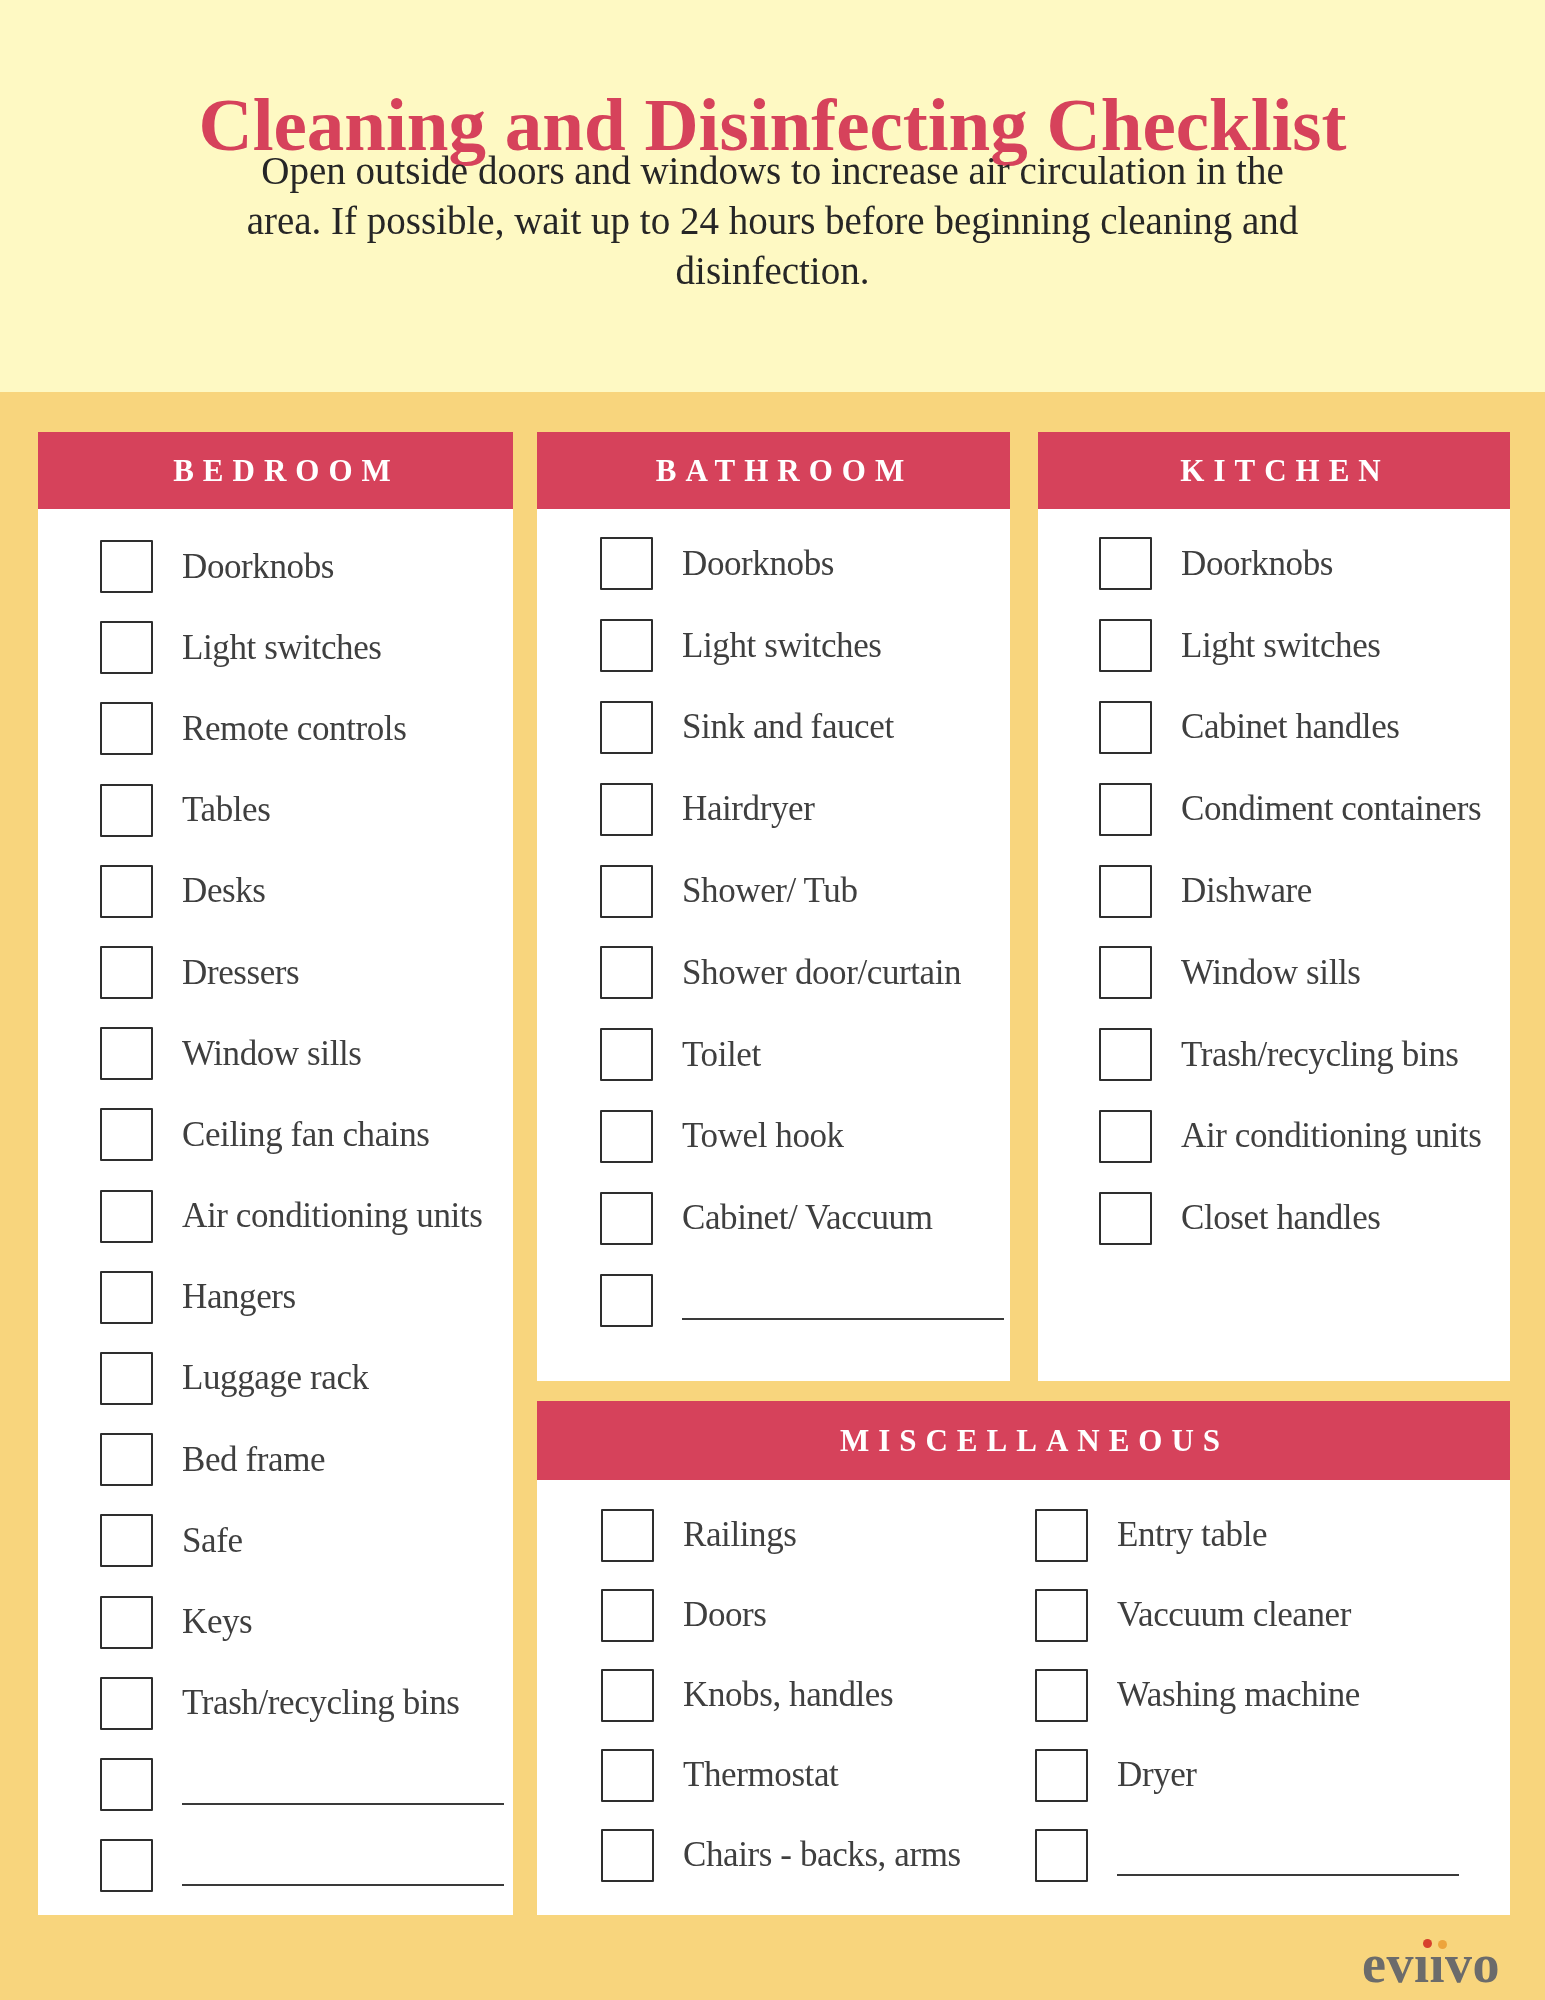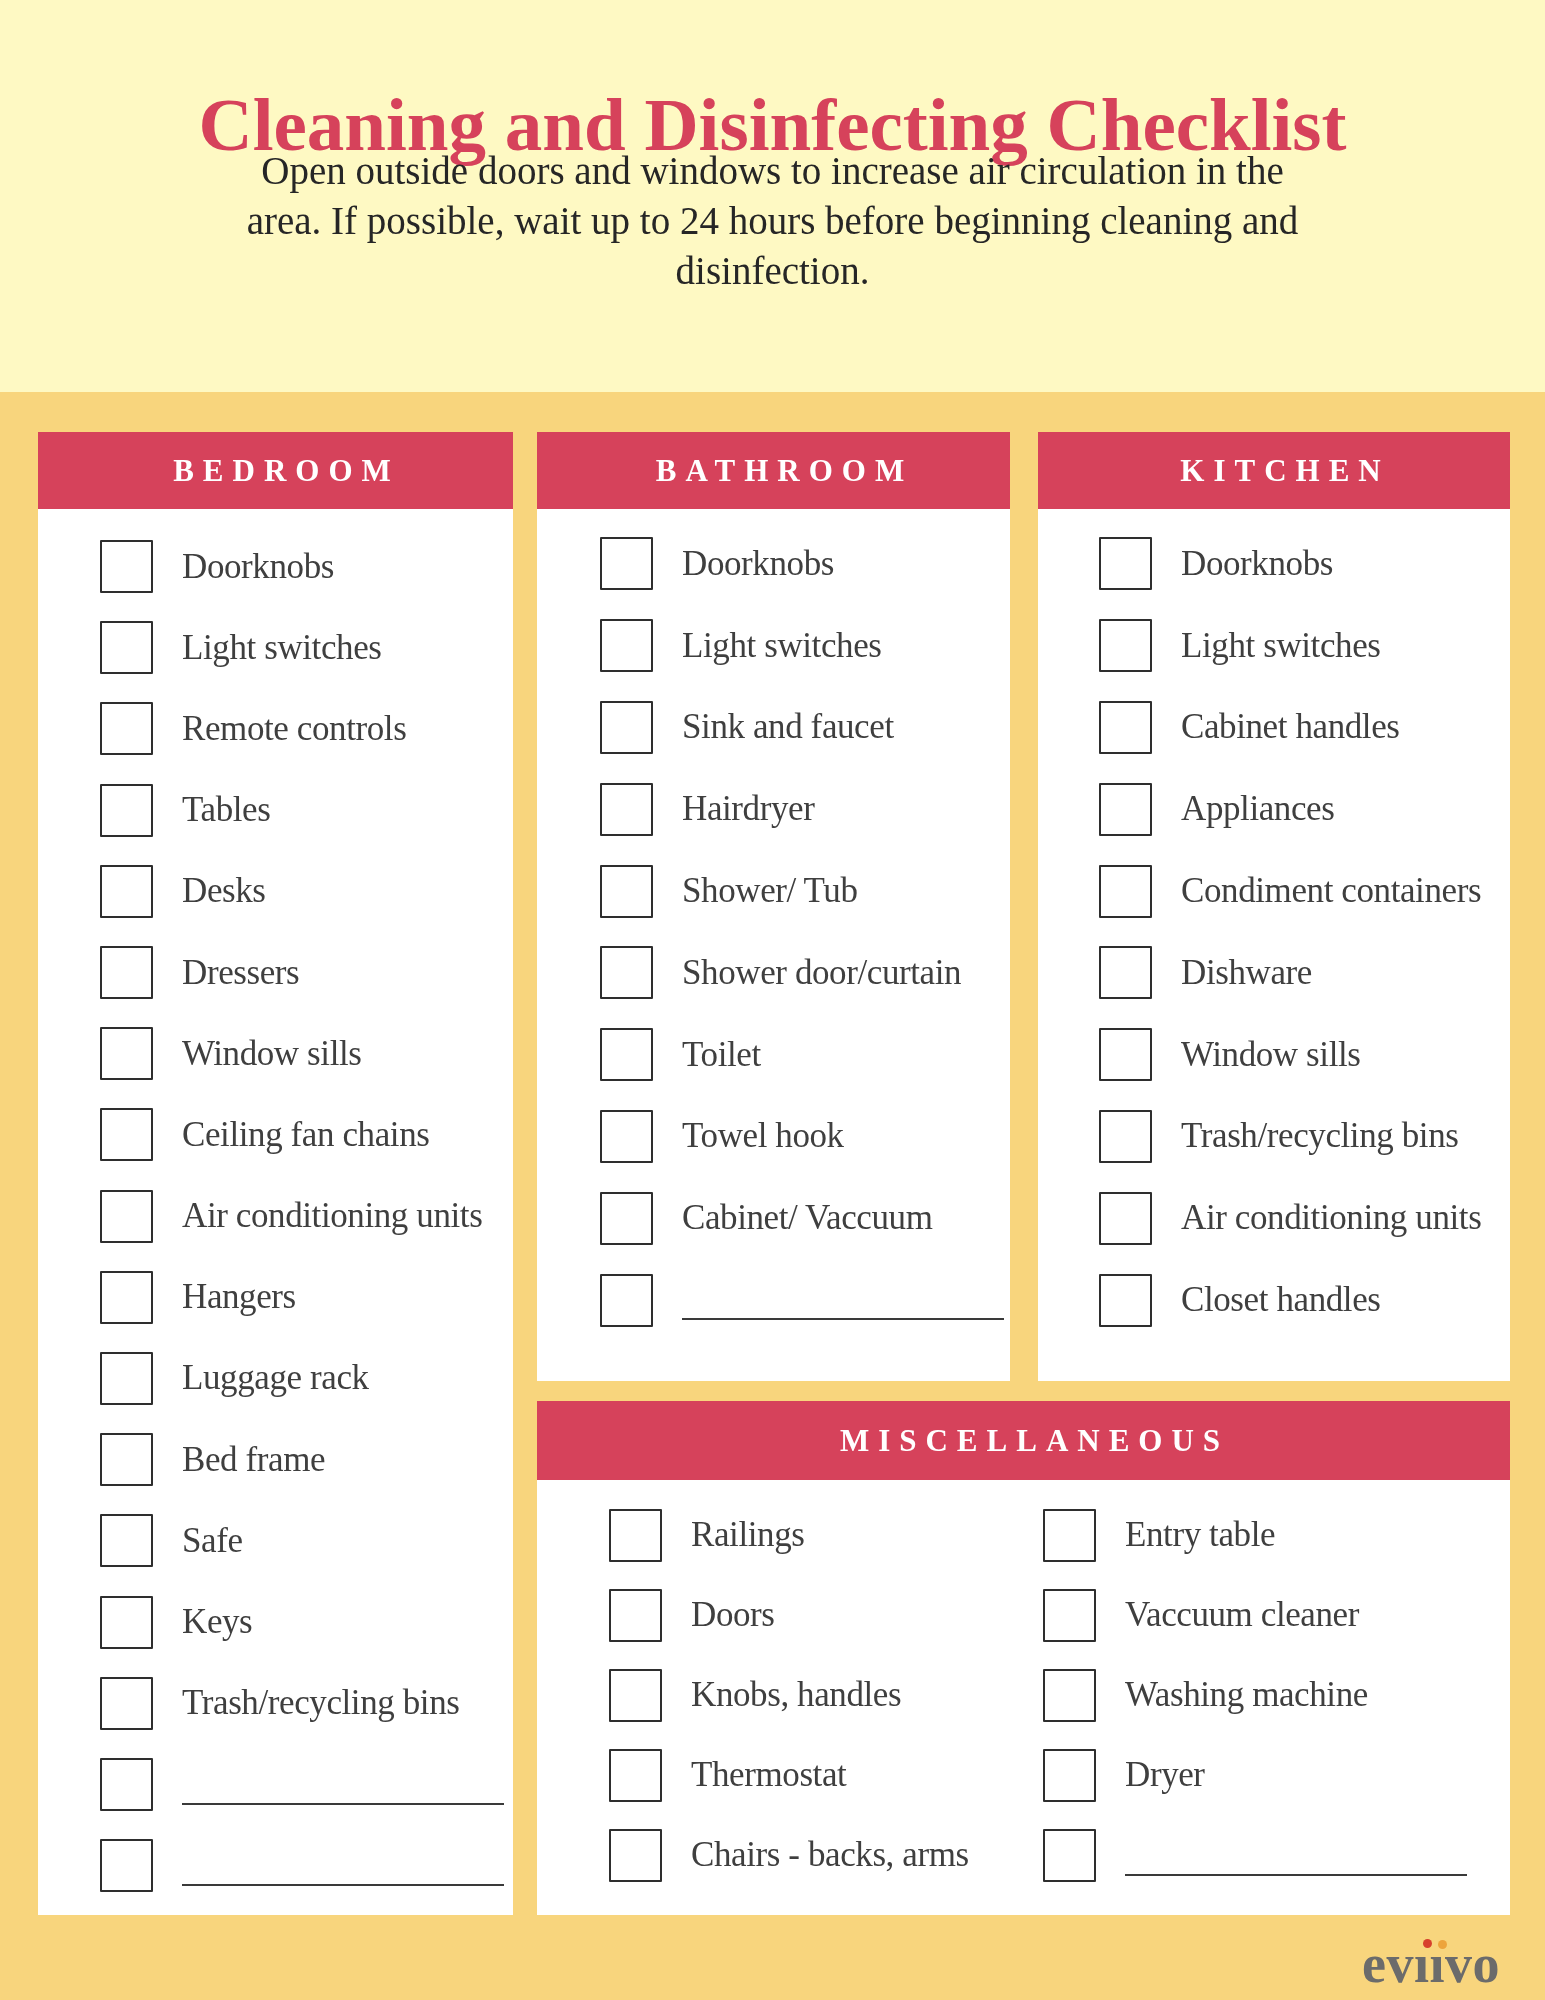--- a/index.html
+++ b/index.html
@@ -43,21 +43,21 @@
   .misc-header{height:79px;}
   .panel-body{box-sizing:border-box;}
   .row{display:flex;align-items:center;padding-left:32px;}
   .bedroom-body{padding:17px 0 0 30px;}
   .bedroom-body .row{height:81.2px;}
   .bathroom-body{padding:14px 0 0 31px;}
   .kitchen-body{padding:14px 0 0 29px;}
   .bathroom-body .row,.kitchen-body .row{height:81.8px;}
   .misc-col{position:absolute;top:79px;}
   .misc-col{padding-top:15px;}
-  .misc-col .row{height:80px;margin-left:8px;}
+  .misc-col .row{height:80px;}
   .misc-left{left:32px;}
   .misc-right{left:466px;}
   .checkbox{
     flex:0 0 auto;width:53px;height:53px;box-sizing:border-box;
     border:2px solid var(--box-border);background:#fff;border-radius:1px;
     margin-right:29px;
   }
   .item-label{
     font-size:35px;color:var(--text);letter-spacing:-0.4px;
     white-space:nowrap;
@@ -227,24 +227,20 @@
         <div class="row">
           <span class="checkbox"></span>
           <span class="item-label">Light switches</span>
         </div>
         <div class="row">
           <span class="checkbox"></span>
           <span class="item-label">Cabinet handles</span>
         </div>
         <div class="row">
           <span class="checkbox"></span>
-          <span class="item-label">Appliances</span>
-        </div>
-        <div class="row">
-          <span class="checkbox"></span>
           <span class="item-label">Condiment containers</span>
         </div>
         <div class="row">
           <span class="checkbox"></span>
           <span class="item-label">Dishware</span>
         </div>
         <div class="row">
           <span class="checkbox"></span>
           <span class="item-label">Window sills</span>
         </div>

